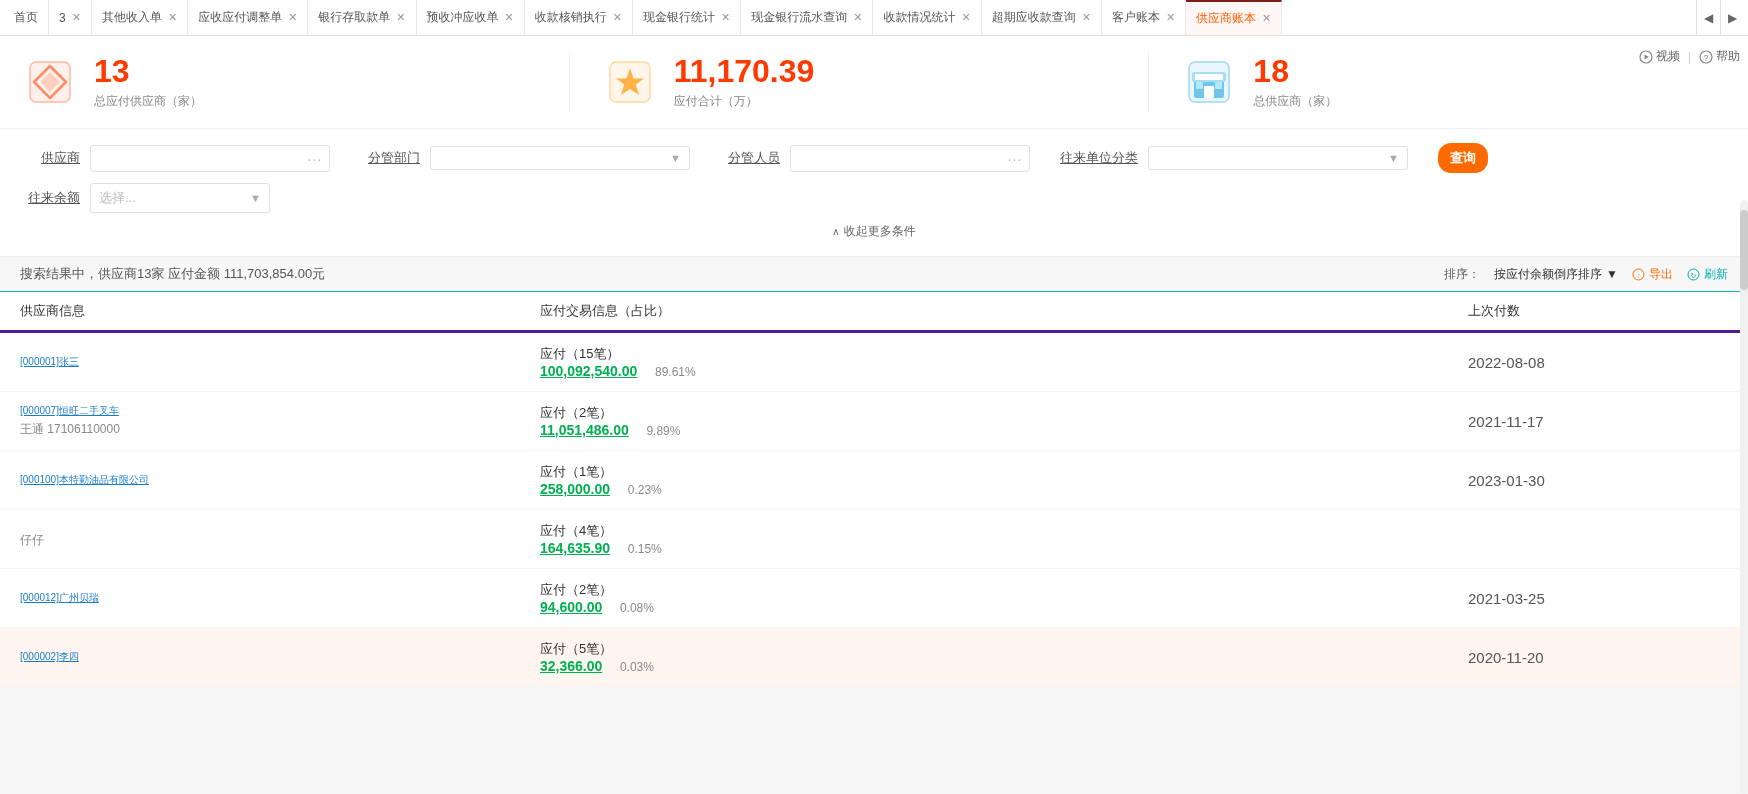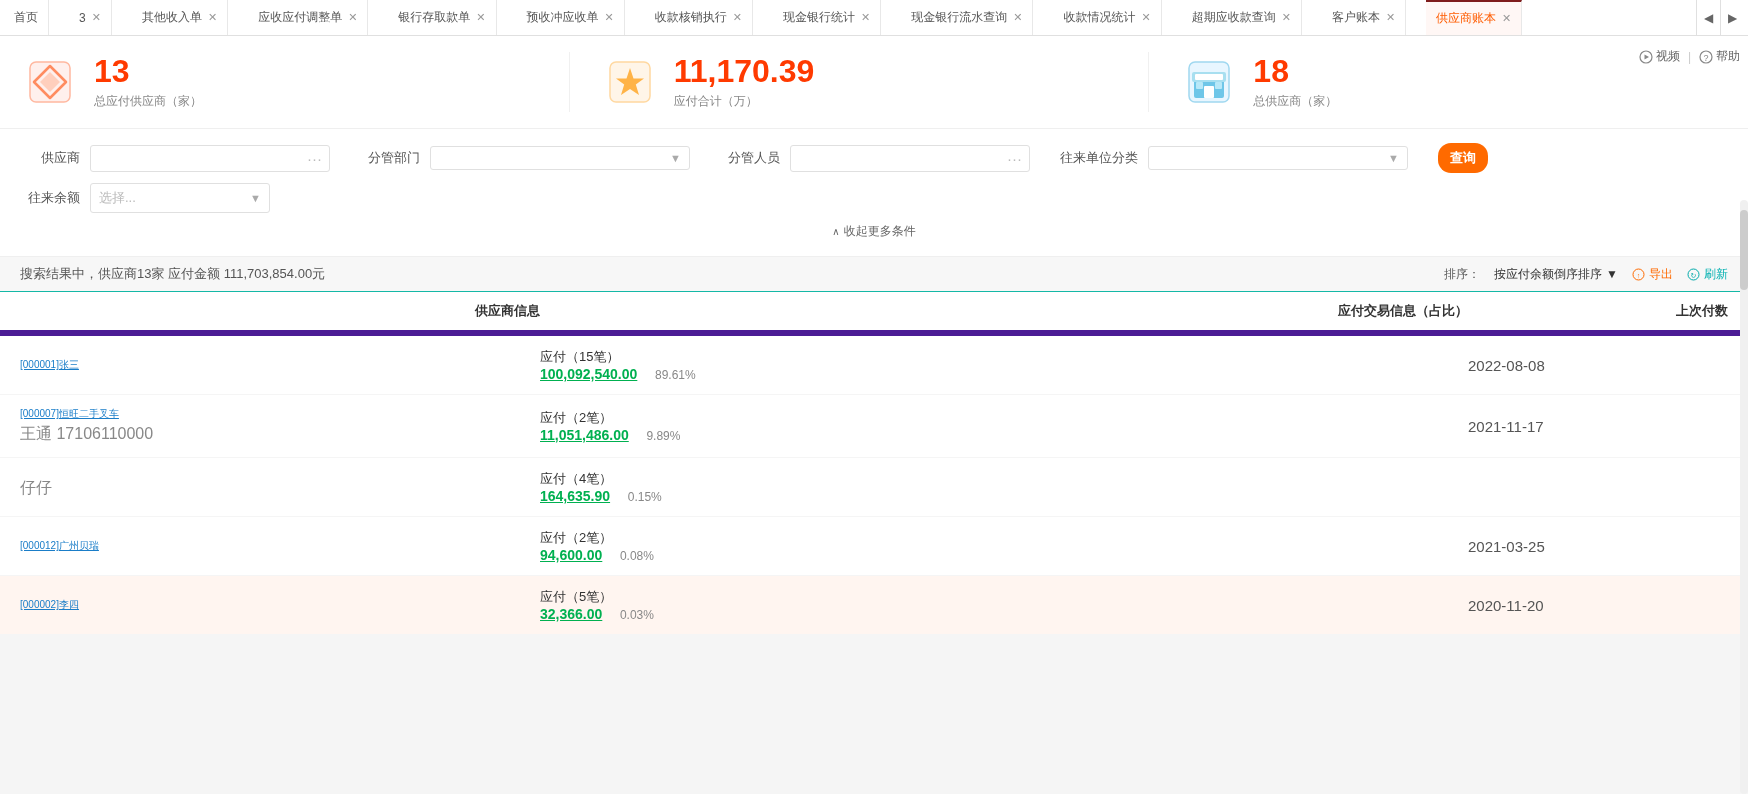--- a/index.html
+++ b/index.html
@@ -22,57 +22,57 @@
     .card-info { display: flex; flex-direction: column; }
     .card-number { font-size: 32px; font-weight: bold; color: #ff3a00; line-height: 1.1; }
     .card-label { font-size: 12px; color: #888; margin-top: 4px; }
     .top-right-links { position: absolute; right: 8px; top: 12px; font-size: 12px; color: #666; display: flex; gap: 8px; }
     .top-right-links span { cursor: pointer; display: flex; align-items: center; gap: 3px; }
     .top-right-links .sep { color: #ccc; }
 
     
     .filter-area { background: #fff; padding: 14px 20px 10px; border-bottom: 1px solid #efefef; }
     .filter-row { display: flex; align-items: center; gap: 10px; margin-bottom: 10px; }
-    .filter-label { font-size: 13px; color: #555; min-width: 60px; text-align: right; }
+    .filter-label { font-size: 13px; color: #555; min-width: 60px; text-align: right; text-decoration: underline; }
     .filter-input { border: 1px solid #e0e0e0; border-radius: 3px; padding: 5px 8px; font-size: 13px; width: 220px; color: #333; outline: none; background: #fff; }
     .filter-input::placeholder { color: #bbb; }
     .filter-select { border: 1px solid #e0e0e0; border-radius: 3px; padding: 5px 8px; font-size: 13px; width: 260px; color: #333; background: #fff; display: flex; align-items: center; justify-content: space-between; cursor: pointer; }
     .filter-chevron { color: #aaa; font-size: 11px; }
     .search-btn { background: #ff6a00; color: #fff; border: none; border-radius: 13px; padding: 6px 12px; font-size: 13px; cursor: pointer; font-weight: bold; }
     .collapse-btn { display: flex; align-items: center; justify-content: center; gap: 4px; margin: 0 auto 6px; color: #666; font-size: 12px; cursor: pointer; background: none; border: none; }
     .collapse-chevron { font-size: 10px; }
 
     
     .result-bar { background: #f7f7f7; padding: 8px 20px; font-size: 13px; color: #555; display: flex; align-items: center; justify-content: space-between; border-bottom: 1px solid #14b8a6; }
     .result-actions { display: flex; align-items: center; gap: 14px; font-size: 13px; color: #555; }
     .sort-label { font-size: 12px; }
     .sort-select-inline { display: flex; align-items: center; gap: 4px; cursor: pointer; color: #333; font-size: 12px; }
     .action-btn { display: flex; align-items: center; gap: 4px; cursor: pointer; color: #ff6a00; font-size: 12px; }
     .refresh-btn { display: flex; align-items: center; gap: 4px; cursor: pointer; color: #00b0b0; font-size: 12px; }
 
     
     .table-area { background: #fff; }
-    .table-header { display: grid; grid-template-columns: 520px 1fr 260px; padding: 10px 20px; border-bottom: 6px solid #4c1d95; font-size: 13px; font-weight: bold; color: #333; text-align: right; }
+    .table-header { display: grid; grid-template-columns: 520px 1fr 260px; padding: 10px 20px; border-bottom: 3px solid #4c1d95; font-size: 13px; font-weight: normal; color: #333; }
     .table-row { display: grid; grid-template-columns: 520px 1fr 260px; padding: 12px 20px; border-bottom: 1px solid #f5f5f5; align-items: center; font-size: 13px; }
     .table-row.highlighted { background: #fff5f0; }
     .supplier-link { color: #1a7dc8; text-decoration: underline; cursor: pointer; font-size: 10px; }
-    .supplier-sub { font-size: 16px; color: #888; margin-top: 3px; }
+    .supplier-sub { font-size: 12px; color: #888; margin-top: 3px; }
     .tx-label { color: #333; font-size: 13px; }
     .tx-amount { color: #00b050; font-size: 14px; font-weight: bold; text-decoration: underline; cursor: pointer; }
     .tx-percent { color: #888; font-size: 12px; margin-left: 14px; }
     .date-text { color: #555; font-size: 15px; }
     .scrollbar-track { width: 8px; background: #f0f0f0; position: fixed; right: 0; top: 200px; bottom: 0; border-radius: 4px; }
     .scrollbar-thumb { width: 8px; height: 80px; background: #ccc; border-radius: 4px; margin-top: 10px; }
   </style>
 </head>
 <body>
 
 <div class="top-nav">
 
-  <div id="nav-tabs-container" style="display:flex;align-items:center;flex:1;overflow:hidden;gap:20px;">
+  <div id="nav-tabs-container" style="display:flex;align-items:center;flex:1;overflow:hidden;">
       <div class="nav-tab">
         <span>首页</span>
       </div>
       <div class="nav-tab">
         <span>3</span>
         <span class="close-x">✕</span>
       </div>
       <div class="nav-tab">
         <span>其他收入单</span>
         <span class="close-x">✕</span>
@@ -296,20 +296,34 @@
       <div class="tx-label">应付（2笔）</div>
       <div>
         <span class="tx-amount">11,051,486.00</span>
         <span class="tx-percent">9.89%</span>
       </div>
     </div>
     <div class="date-text">2021-11-17</div>
   </div>
       <div class="table-row">
     <div>
+      <div class="supplier-link">[000100]本特勤油品有限公司</div>
+
+    </div>
+    <div>
+      <div class="tx-label">应付（1笔）</div>
+      <div>
+        <span class="tx-amount">258,000.00</span>
+        <span class="tx-percent">0.23%</span>
+      </div>
+    </div>
+    <div class="date-text">2023-01-30</div>
+  </div>
+      <div class="table-row">
+    <div>
       <div class="supplier-sub">仔仔</div>
     </div>
     <div>
       <div class="tx-label">应付（4笔）</div>
       <div>
         <span class="tx-amount">164,635.90</span>
         <span class="tx-percent">0.15%</span>
       </div>
     </div>
     <div class="date-text"></div>

